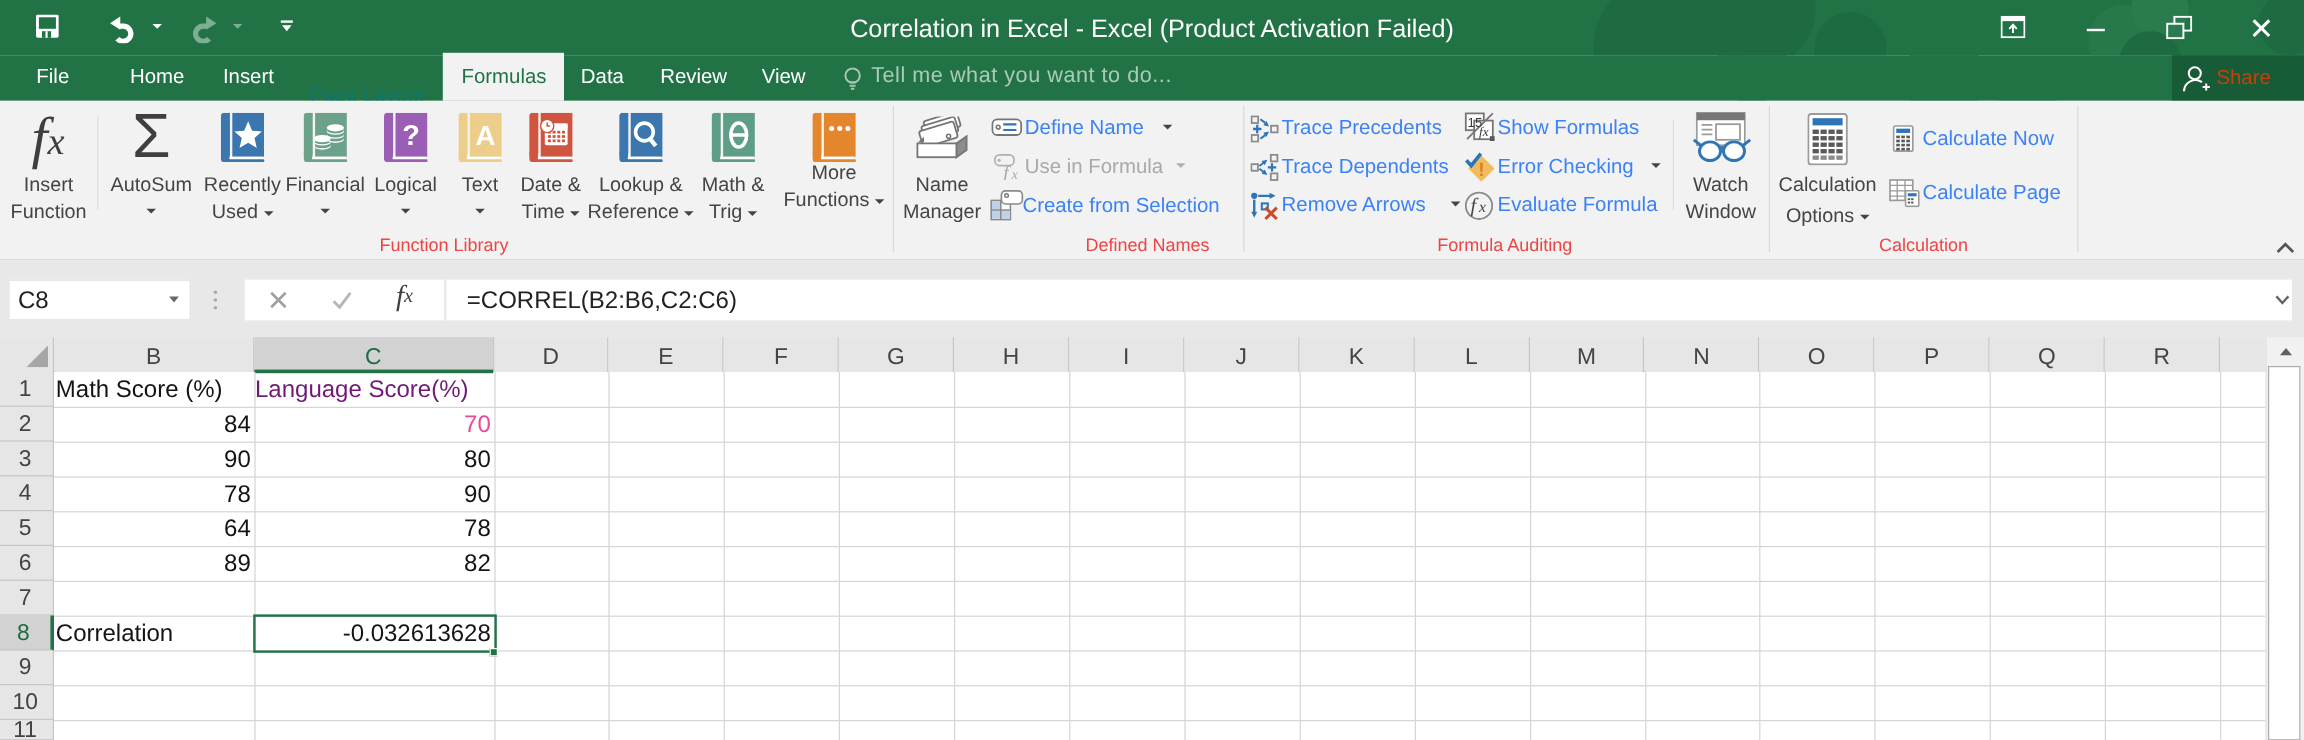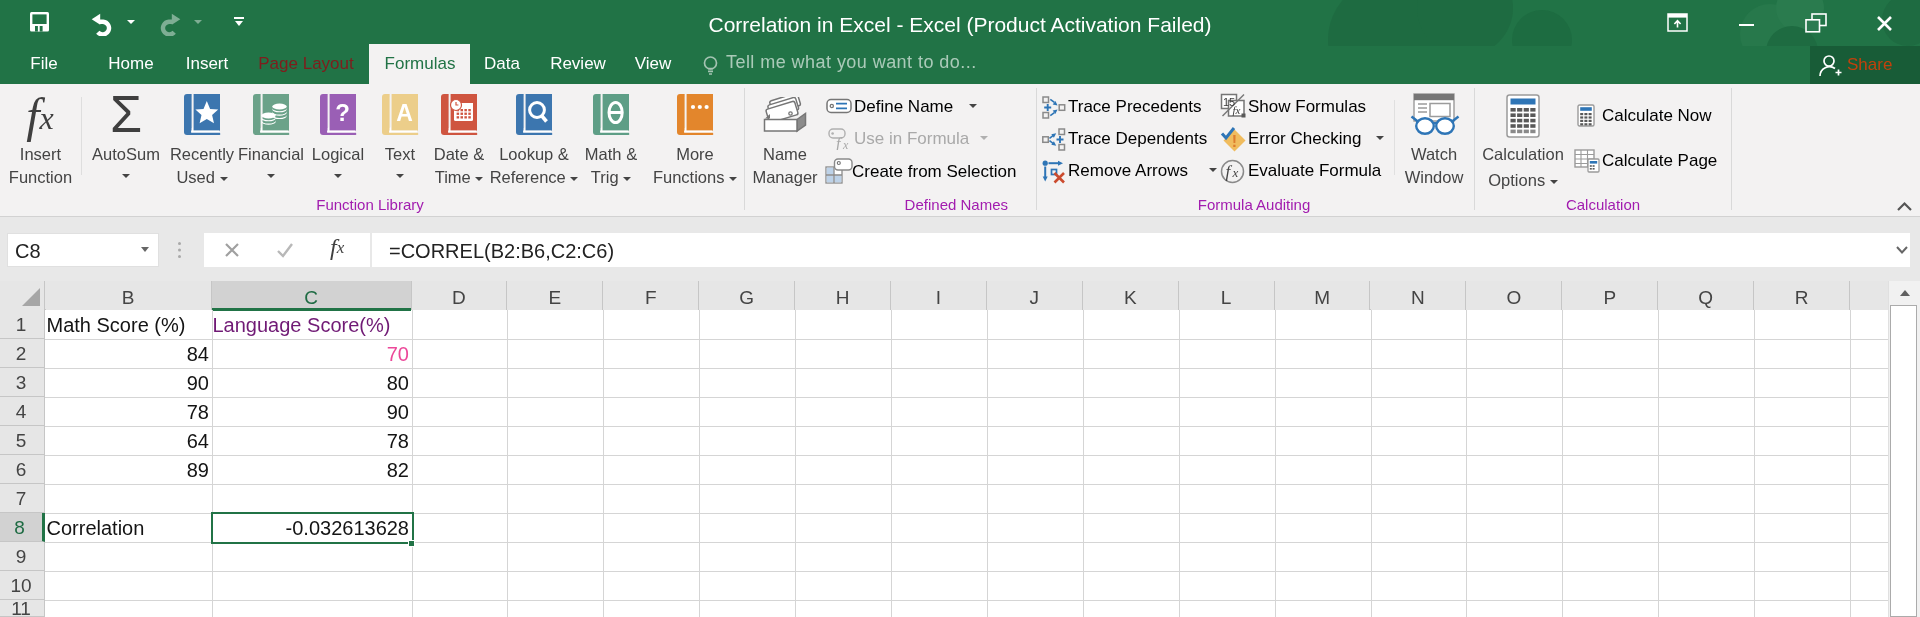--- a/index.html
+++ b/index.html
@@ -1,22 +1,22 @@
 <!DOCTYPE html>
 <html><head><meta charset="utf-8"><style>
 *{margin:0;padding:0;box-sizing:border-box}
 html,body{width:1920px;height:617px;overflow:hidden;background:#fff;
  font-family:"Liberation Sans",sans-serif;}
 .ab{position:absolute}
 .ct{display:flex;align-items:center;justify-content:center}
 svg{display:block}
 .caret{width:0;height:0;border-left:4px solid transparent;border-right:4px solid transparent;border-top:4px solid #444}
-.lbl{font-size:17px;color:#000000;white-space:nowrap}
+.lbl{font-size:17px;color:#3b82f6;white-space:nowrap}
 .biglbl{text-align:center;font-size:16.5px;color:#444;line-height:23px;white-space:nowrap}
-.grplbl{font-size:15px;color:#a21caf;white-space:nowrap}
+.grplbl{font-size:15px;color:#ef4444;white-space:nowrap}
 .sep{width:1px;background:#d9d9d9;top:88px;height:122px}
 .hl{font-size:19px;color:#454545}
 </style></head><body>
 
 <div class="ab" style="left:0;top:0;width:1920px;height:46px;background:#217346"></div>
 <svg class="ab" style="left:1280px;top:0" width="640" height="46" viewBox="0 0 640 46">
     <circle cx="110" cy="40" r="62" fill="#1e6b41"></circle>
     <circle cx="185" cy="8" r="48" fill="#1e6b41"></circle>
     <circle cx="262" cy="40" r="30" fill="#1d6c41"></circle>
     <circle cx="490" cy="34" r="30" fill="#27784b"></circle>
@@ -59,21 +59,21 @@
     <rect x="1" y="6.8" width="13.5" height="12" fill="#2b7a50" stroke="#fff" stroke-width="1.6"></rect>
   </svg>
 <svg class="ab" style="left:1876px;top:15px" width="17" height="17" viewBox="0 0 17 17">
     <path d="M2,2 L15,15 M15,2 L2,15" stroke="#fff" stroke-width="2.6"></path>
   </svg>
 <div class="ab" style="left:0;top:46px;width:1920px;height:38px;background:#217346"></div>
 <div class="ab" style="left:369px;top:44px;width:101px;height:40px;background:#f3f2f2"></div>
 <div class="ab ct" style="left:-26px;top:46px;width:140px;height:36px;color:#fff;font-size:17px">File</div>
 <div class="ab ct" style="left:61px;top:46px;width:140px;height:36px;color:#fff;font-size:17px">Home</div>
 <div class="ab ct" style="left:137px;top:46px;width:140px;height:36px;color:#fff;font-size:17px">Insert</div>
-<div class="ab ct" style="left:236px;top:46px;width:140px;height:36px;color:#7f1d1d;font-size:17px">Page Layout</div>
+<div class="ab ct" style="left:236px;top:62px;width:140px;height:36px;color:#0f766e;font-size:17px">Page Layout</div>
 <div class="ab ct" style="left:432px;top:46px;width:140px;height:36px;color:#fff;font-size:17px">Data</div>
 <div class="ab ct" style="left:508px;top:46px;width:140px;height:36px;color:#fff;font-size:17px">Review</div>
 <div class="ab ct" style="left:583px;top:46px;width:140px;height:36px;color:#fff;font-size:17px">View</div>
 <div class="ab ct" style="left:350px;top:46px;width:140px;height:36px;color:#217346;font-size:17px">Formulas</div>
 <svg class="ab" style="left:702px;top:55px" width="17" height="22" viewBox="0 0 17 22">
     <circle cx="8.5" cy="8" r="6" fill="none" stroke="#a4c3b2" stroke-width="1.7"></circle>
     <path d="M6,13.6 h5 M6,16.4 h5 M7,19 h3" stroke="#a4c3b2" stroke-width="1.6"></path>
   </svg>
 <div class="ab" style="left:726px;top:52px;color:rgba(255,255,255,.62);font-size:18px;letter-spacing:.45px">Tell me what you want to do...</div>
 <div class="ab" style="left:1810px;top:46px;width:110px;height:38px;background:#185c37"></div>
@@ -199,21 +199,21 @@
     <path d="M7.2,36.6 H35 v2.2 H7.2 Z" fill="#fff"></path>
     <path d="M6.5,38.8 H35.6 a1.2,1.2 0 0 1 0,2.2 H6.5 Z" fill="#e3862c"></path>
     <circle cx="16" cy="13" r="2.1" fill="#fff"></circle>
     <circle cx="22.8" cy="13" r="2.1" fill="#fff"></circle>
     <circle cx="29.6" cy="13" r="2.1" fill="#fff"></circle>
   </svg>
 <div class="ab biglbl" style="left:132px;top:143px;width:140px">Recently<br>Used&nbsp;<span class="caret" style="display:inline-block;margin-bottom:2px"></span></div>
 <div class="ab biglbl" style="left:389px;top:143px;width:140px">Date &amp;<br>Time&nbsp;<span class="caret" style="display:inline-block;margin-bottom:2px"></span></div>
 <div class="ab biglbl" style="left:464px;top:143px;width:140px">Lookup &amp;<br>Reference&nbsp;<span class="caret" style="display:inline-block;margin-bottom:2px"></span></div>
 <div class="ab biglbl" style="left:541px;top:143px;width:140px">Math &amp;<br>Trig&nbsp;<span class="caret" style="display:inline-block;margin-bottom:2px"></span></div>
-<div class="ab biglbl" style="left:625px;top:143px;width:140px">More<br>Functions&nbsp;<span class="caret" style="display:inline-block;margin-bottom:2px"></span></div>
+<div class="ab biglbl" style="left:625px;top:133px;width:140px">More<br>Functions&nbsp;<span class="caret" style="display:inline-block;margin-bottom:2px"></span></div>
 <div class="ab biglbl" style="left:201px;top:143px;width:140px">Financial</div>
 <div class="ab caret" style="left:267px;top:174px"></div>
 <div class="ab biglbl" style="left:268px;top:143px;width:140px">Logical</div>
 <div class="ab caret" style="left:334px;top:174px"></div>
 <div class="ab biglbl" style="left:330px;top:143px;width:140px">Text</div>
 <div class="ab caret" style="left:396px;top:174px"></div>
 <svg class="ab" style="left:762px;top:97px" width="46" height="42" viewBox="0 0 46 42">
     <g fill="#fff" stroke="#767676" stroke-width="1.5">
       <g transform="rotate(-17 20 15)">
         <rect x="11" y="1" width="29" height="13" rx="2"></rect>

